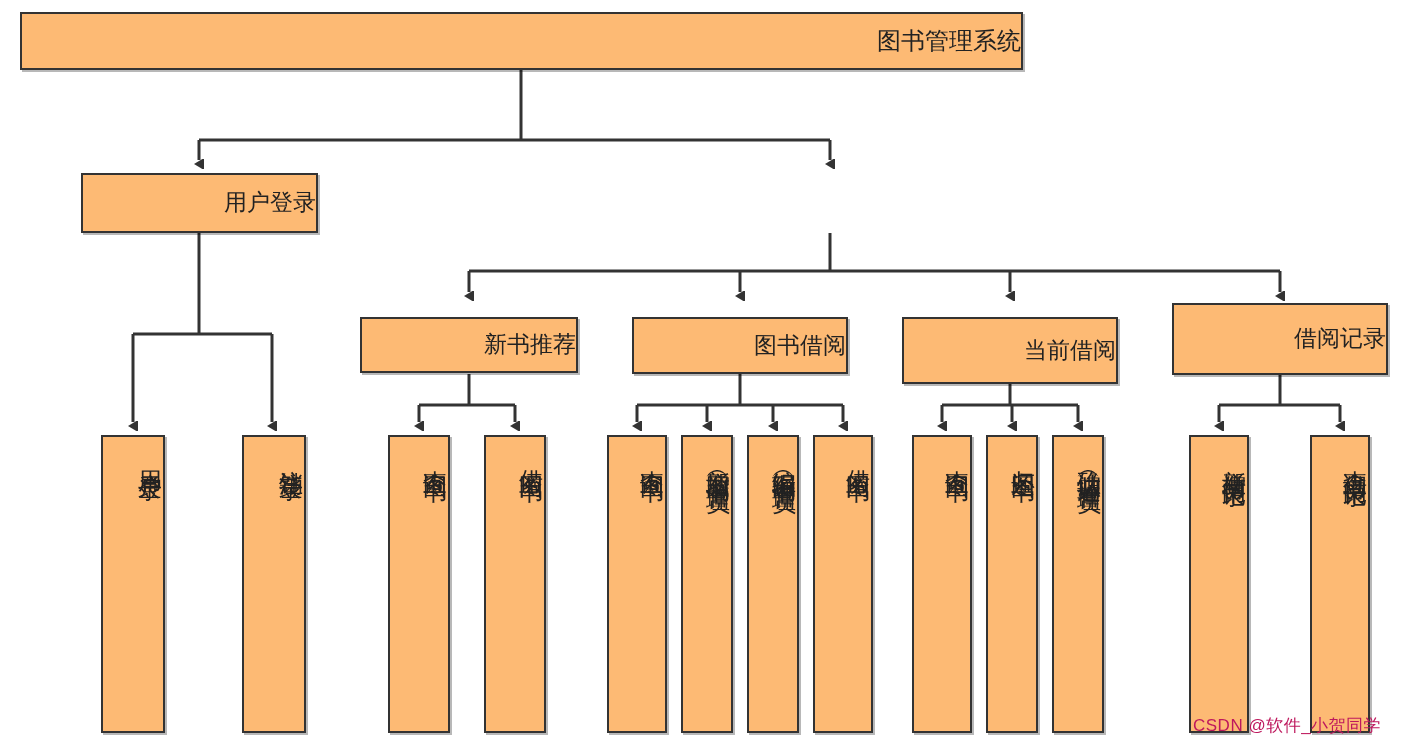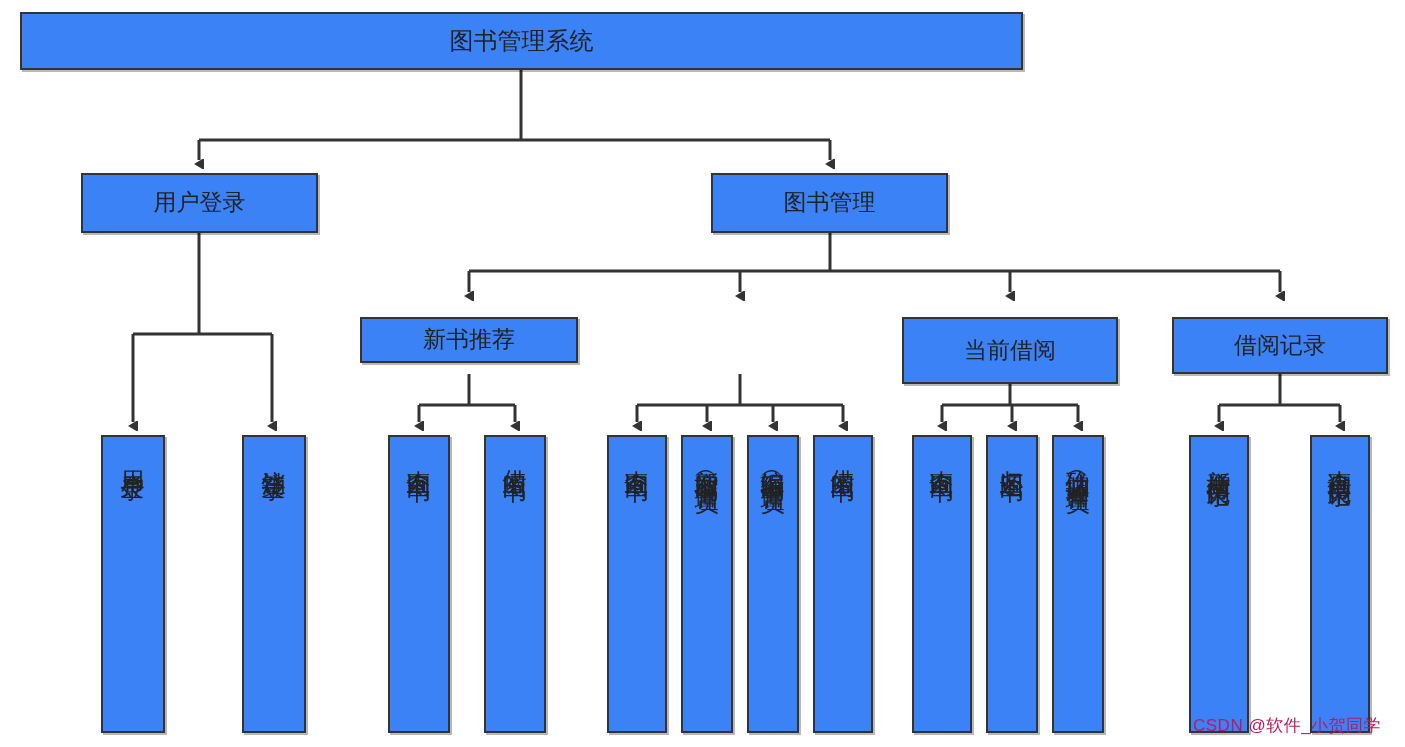--- a/index.html
+++ b/index.html
@@ -22,25 +22,25 @@
     left: 0;
     top: 0;
     width: 1405px;
     height: 747px;
     pointer-events: none;
   }
   .node {
     position: absolute;
     box-sizing: border-box;
     border: 2px solid #333333;
-    background: #3b82f6;
+    background: #fdba74;
     box-shadow: 2px 2px 0 rgba(0,0,0,0.28);
     display: flex;
     align-items: center;
-    justify-content: center;
+    justify-content: flex-end;
     color: #222222;
   }
   .node .label {
     display: block;
     text-align: center;
     line-height: 1.18;
     white-space: nowrap;
   }
   .node.horiz .label {
     font-size: 23px;
@@ -122,31 +122,31 @@
     </g>
   </svg>
 
   <div class="node title horiz" style="left:20px; top:12px; width:1003px; height:58px;">
     <span class="label">图书管理系统</span>
   </div>
 
   <div class="node horiz" style="left:81px; top:173px; width:237px; height:60px;">
     <span class="label">用户登录</span>
   </div>
-  <div class="node horiz" style="left:711px; top:173px; width:237px; height:60px;">
-    <span class="label">图书管理</span>
+
+  <div class="node horiz" style="left:360px; top:317px; width:218px; height:56px;">
+    <span class="label">新书推荐</span>
   </div>
-
-  <div class="node horiz" style="left:360px; top:317px; width:218px; height:46px;">
-    <span class="label">新书推荐</span>
+  <div class="node horiz" style="left:632px; top:317px; width:216px; height:57px;">
+    <span class="label">图书借阅</span>
   </div>
   <div class="node horiz" style="left:902px; top:317px; width:216px; height:67px;">
     <span class="label">当前借阅</span>
   </div>
-  <div class="node horiz" style="left:1172px; top:317px; width:216px; height:57px;">
+  <div class="node horiz" style="left:1172px; top:303px; width:216px; height:72px;">
     <span class="label">借阅记录</span>
   </div>
 
   <div class="node vert" style="left:101px; top:435px; width:64px; height:298px;">
     <span class="label">用户登录</span>
   </div>
   <div class="node vert" style="left:242px; top:435px; width:64px; height:298px;">
     <span class="label">注销登录</span>
   </div>
   <div class="node vert" style="left:388px; top:435px; width:62px; height:298px;">

